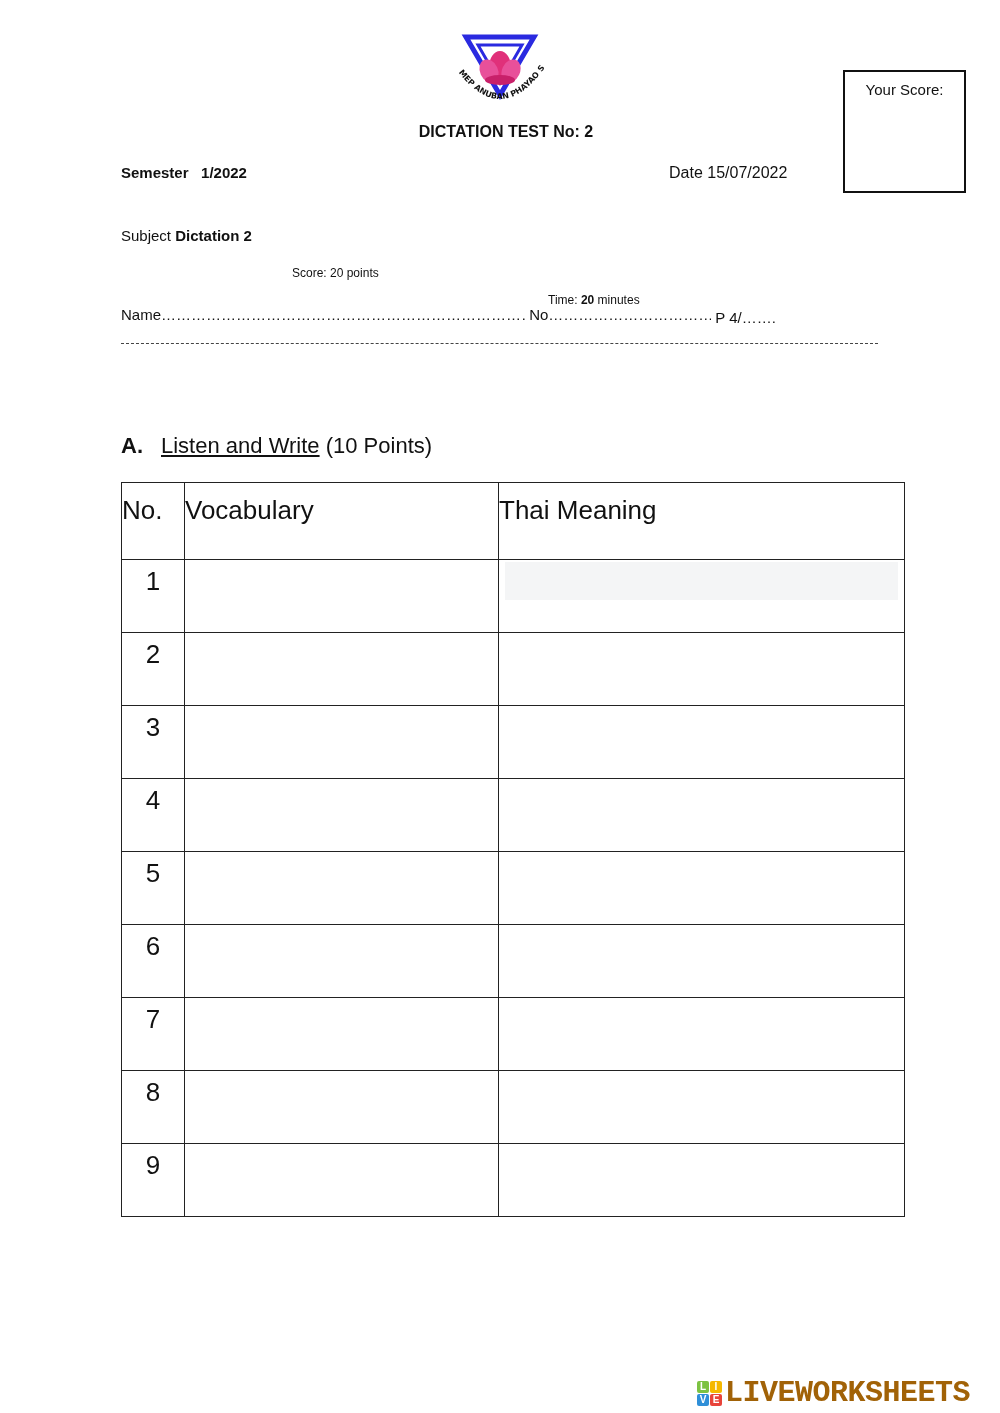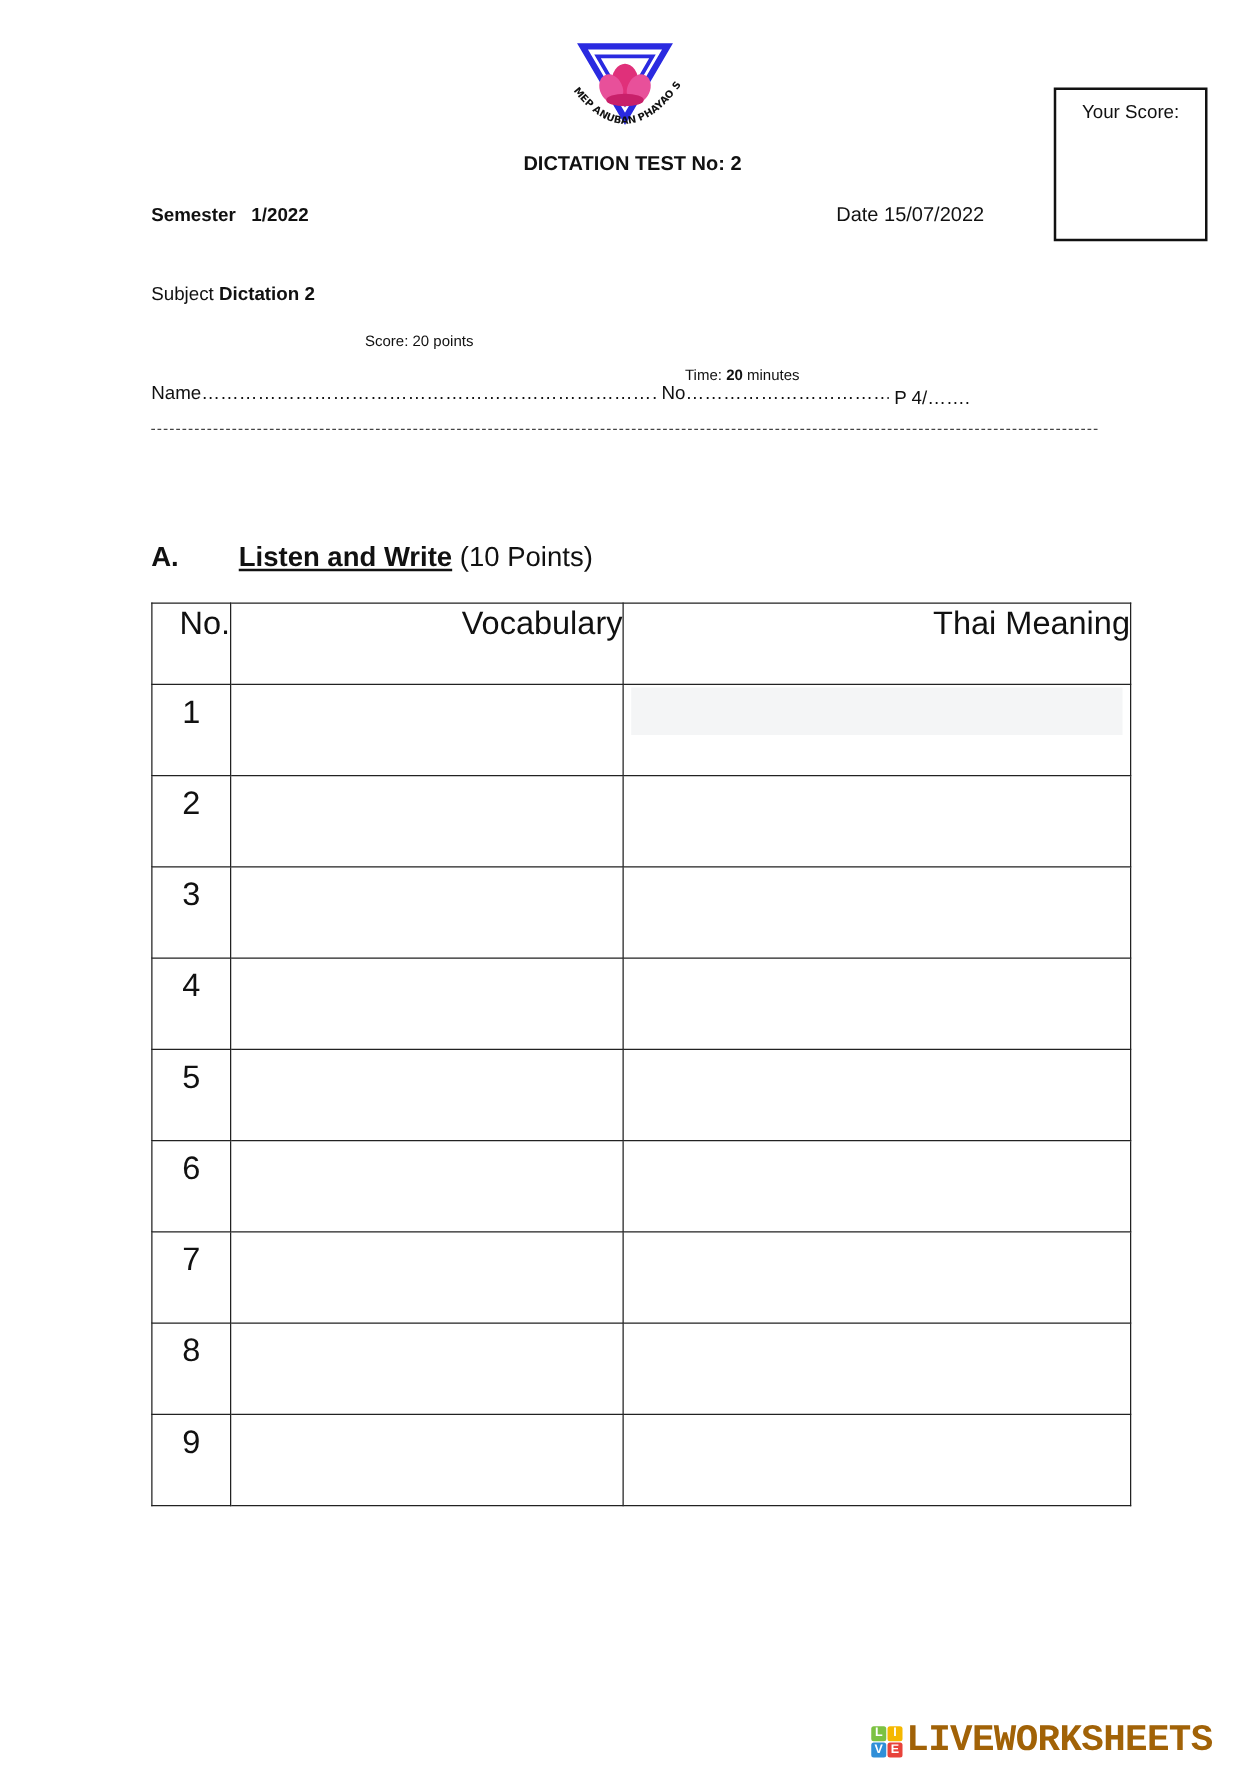--- a/index.html
+++ b/index.html
@@ -14,24 +14,24 @@
     .scorebox .lbl { text-align:center; font-size:15px; margin-top:9px; }
     .subject { left:121px; top:227px; font-size:15px; }
     .subject b { font-weight:bold; }
     .scoreinfo { left:292px; top:266px; font-size:12px; }
     .timeinfo { left:548px; top:266px; font-size:12px;margin-top:27px; }
     .namerow { left:121px; top:306px; font-size:15px; white-space:nowrap; }
     .namerow span { display:inline-block; }
     .sep { left:121px; top:343px; width:757px; height:0; border-top:1px dashed #444; }
     .section { left:121px; top:433px; font-size:22px; white-space:nowrap; }
     .section .letter { font-weight:bold; margin-right:18px; }
-    .section .heading { font-weight:bold; text-decoration:underline;margin-left:30px; }
+    .section .heading { font-weight:normal; text-decoration:underline; }
     table.vocab { position:absolute; left:121px; top:482px; width:784px; border-collapse:collapse; }
     table.vocab td, table.vocab th { border:1.5px solid #222; padding:0; vertical-align:top; font-weight:normal; }
-    table.vocab th { height:64px; font-size:26px; padding-top:0; text-align:right; }
+    table.vocab th { height:64px; font-size:26px; padding-top:12px; text-align:left; }
     table.vocab td { height:66px; }
     table.vocab td.no { font-size:26px; text-align:center; padding-top:6px; }
     .c1 { width:62px; } .c2 { width:313px; } .c3 { width:405px; }
     .answer-input { display:block; margin:2px 6px 0 6px; height:38px; background:#f4f5f6; border:none; }
     .brand { left:697px; top:1376px; display:flex; align-items:center; }
     .tiles { display:grid; grid-template-columns:12px 12px; grid-template-rows:12px 12px; gap:1px; margin-right:3px; }
     .tile { font-size:10px; font-weight:bold; color:#fff; text-align:center; line-height:12px; border-radius:2px; }
     .brand-text { font-weight:bold; font-size:30px; color:#a16207; letter-spacing:-0.5px;font-family:Liberation Mono, monospace; }
   </style>
 </head>

